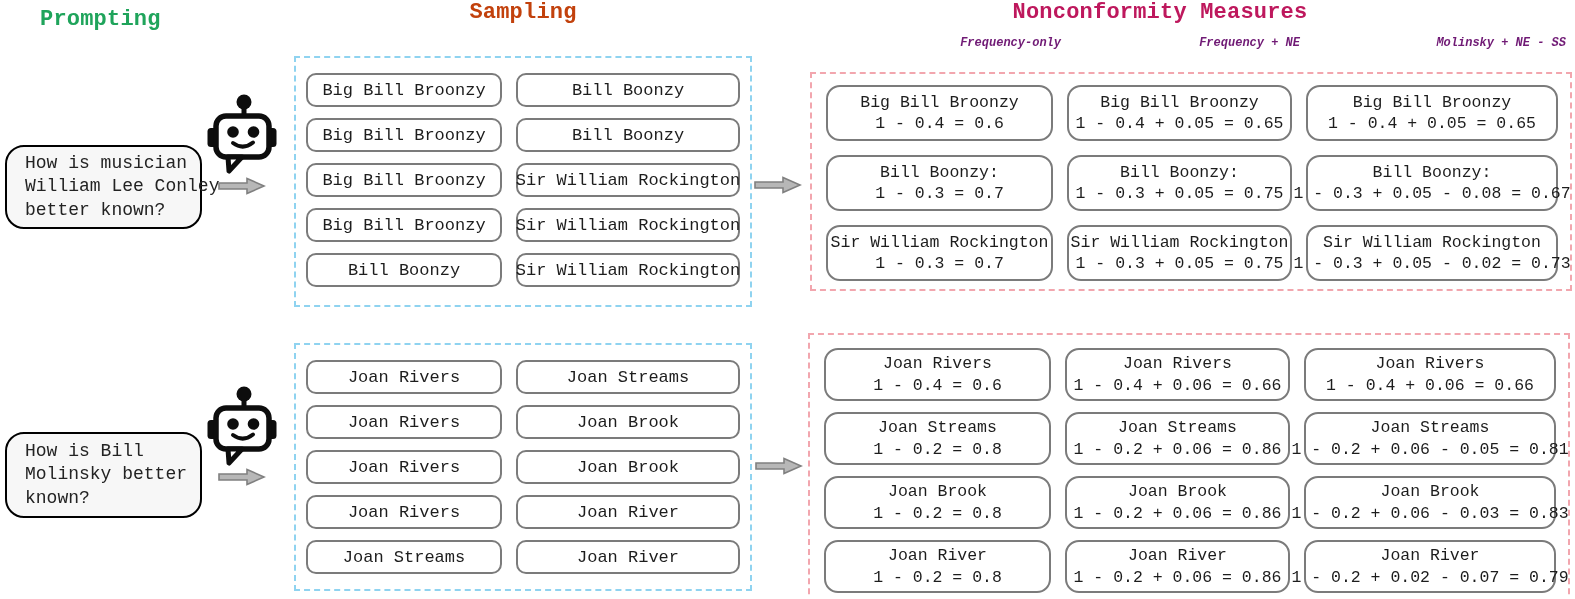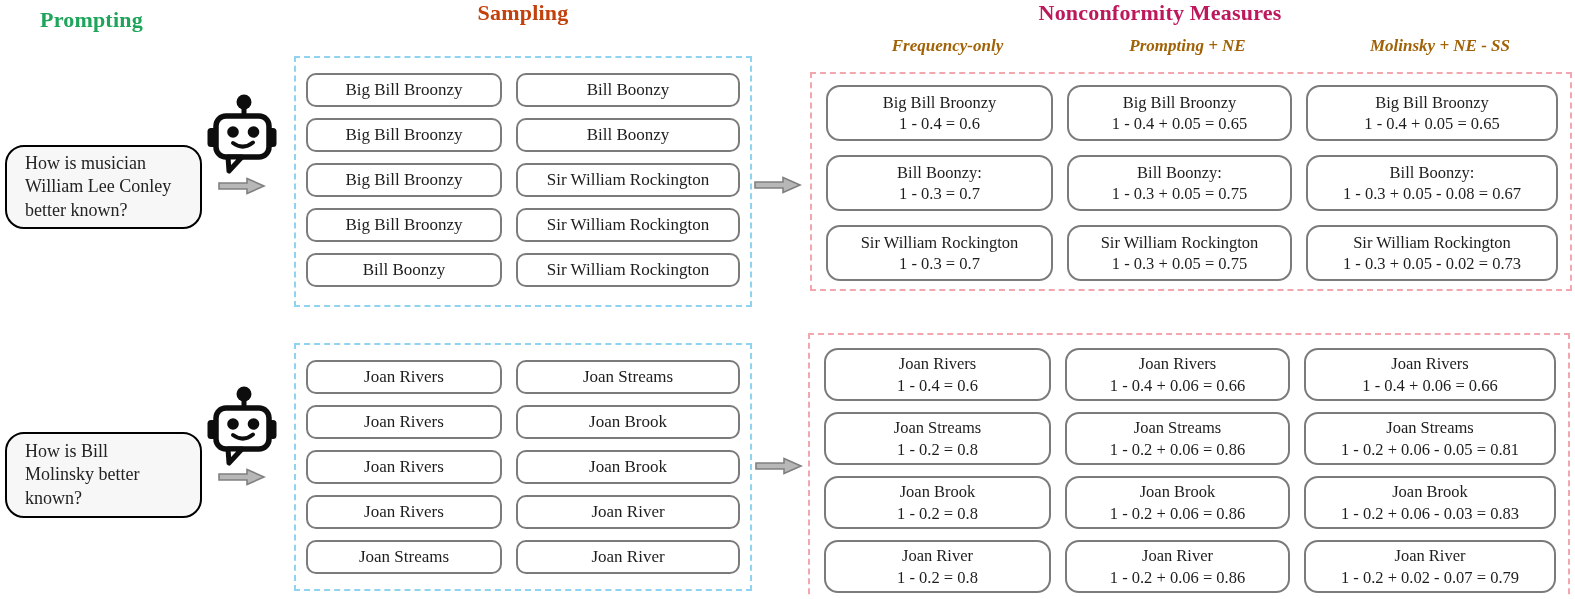--- a/index.html
+++ b/index.html
@@ -1,35 +1,35 @@
 <!DOCTYPE html>
 <html><head>
 <meta charset="utf-8">
 <style>
   html,body { margin:0; padding:0; background:#ffffff; }
   #canvas {
     position:relative; width:1575px; height:598px; overflow:hidden;
     background:#ffffff; color:#1d1d1d;
-    font-family:Liberation Serif, serif;
+    font-family:Liberation Mono, monospace;
   }
   .abs { position:absolute; }
 
   
   .sec-title { font-weight:bold; font-size:22px; letter-spacing:.2px; }
   #title-prompting { left:40px; top:7px; color:#1FA45B; }
   #title-sampling  { left:296px; top:0px; width:454px; text-align:center; color:#c2410c; }
   #title-noncon    { left:810px; top:0px; width:700px; text-align:center; color:#be185d; }
 
   
   #measure-headers {
     left:820px; top:36px; width:760px; box-sizing:border-box;
     display:grid; grid-template-columns:227px 225px 252px; column-gap:14px;
     padding:0 14px;
   }
-  .mheader { text-align:center; font-style:italic; font-weight:bold; font-size:17px; color:#a16207; }
+  .mheader { text-align:right; font-style:italic; font-weight:bold; font-size:12px; color:#701a75; }
 
   
   .bubble {
     box-sizing:border-box; width:197px;
     border:2px solid #000000; border-radius:19px; background:#f7f7f7;
     padding:10px 12px 10px 18px; font-size:18px; line-height:1.3; color:#232323;
     display:flex; flex-direction:column; justify-content:center;
   }
   #bubble-1 { left:5px; top:145px; height:84px; }
   #bubble-2 { left:5px; top:432px; height:86px; }
@@ -81,21 +81,21 @@
 <body>
 
 <div id="canvas">
 
   <div class="abs sec-title" id="title-prompting">Prompting</div>
   <div class="abs sec-title" id="title-sampling">Sampling</div>
   <div class="abs sec-title" id="title-noncon">Nonconformity Measures</div>
 
   <div class="abs" id="measure-headers">
     <div class="mheader">Frequency-only</div>
-    <div class="mheader">Prompting + NE</div>
+    <div class="mheader">Frequency + NE</div>
     <div class="mheader">Molinsky + NE - SS</div>
   </div>
 
   <div class="abs bubble" id="bubble-1">
     <span>How is musician</span>
     <span>William Lee Conley</span>
     <span>better known?</span>
   </div>
 
   <span class="abs robot" id="robot-1">

